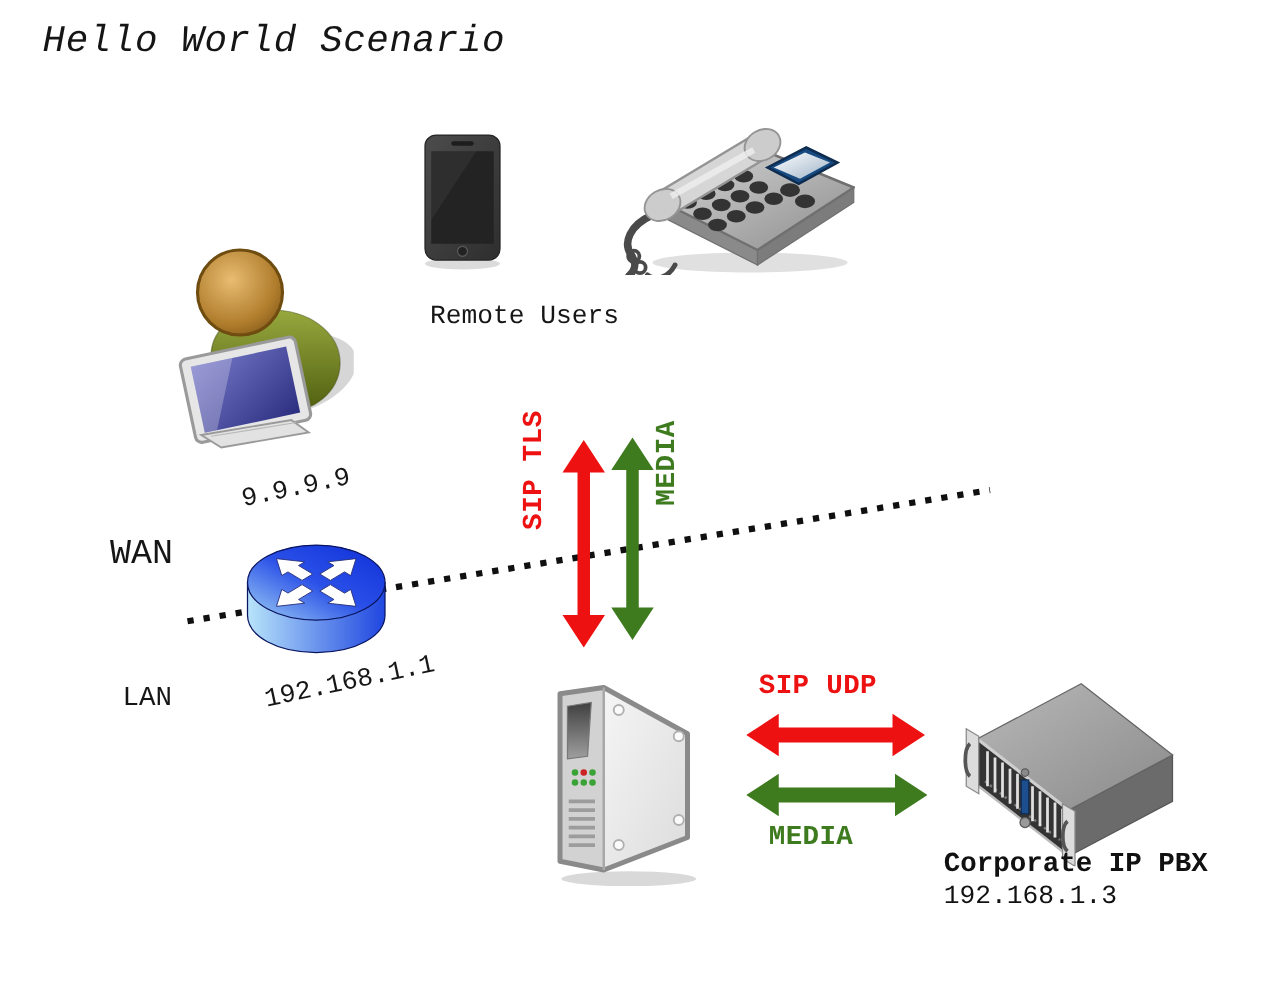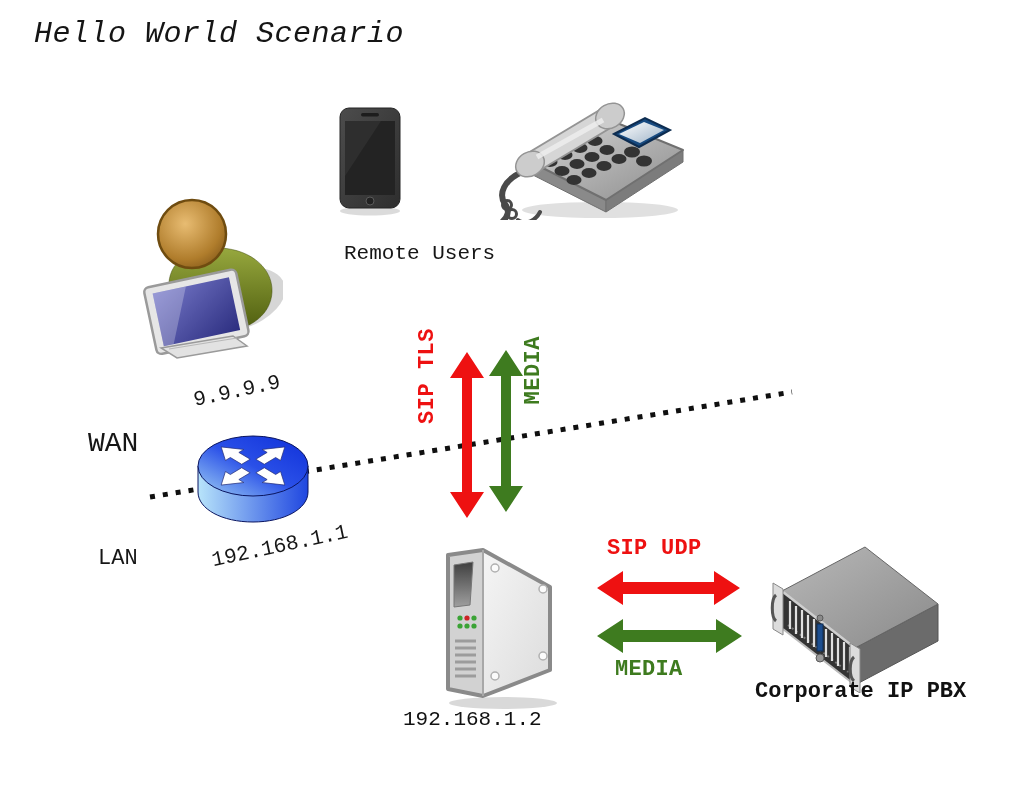--- a/index.html
+++ b/index.html
@@ -202,21 +202,20 @@
     </g>
     <g fill="#fbfbfb" stroke="#b0b0b0" stroke-width="1.5">
       <circle cx="52" cy="23" r="4"></circle>
         <circle cx="100" cy="44" r="4"></circle>
       <circle cx="52" cy="131" r="4"></circle>
         <circle cx="100" cy="111" r="4"></circle>
     </g>
   </svg>
 
   <div class="caption" style="left:403px;top:707px;width:200px;">
-    <div class="ip">192.168.1.2</div>
   </div>
 
   <div class="h-label red-t" style="left:607px;top:536px;">SIP UDP</div>
   <svg class="arrow" style="left:597px;top:570px;" width="143" height="36" viewBox="0 0 143 36">
     <polygon points="0,18 26,1 26,12 117,12 117,1 143,18 117,35 117,24 26,24 26,35" fill="#ee1111"></polygon>
   </svg>
 
   <svg class="arrow" style="left:597px;top:618px;" width="145" height="36" viewBox="0 0 145 36">
     <polygon points="0,18 26,1 26,12 119,12 119,1 145,18 119,35 119,24 26,24 26,35" fill="#3e7b1f"></polygon>
   </svg>
@@ -251,15 +250,16 @@
     <circle cx="60" cy="73" r="3" fill="#8a8a8a" stroke="#5a5a5a"></circle>
     <circle cx="60" cy="113" r="4" fill="#9a9a9a" stroke="#5a5a5a"></circle>
     <polygon points="13,38 23,44 23,90 13,84" fill="#dcdcdc" stroke="#888888"></polygon>
     <polygon points="90,98 100,104 100,148 90,142" fill="#dcdcdc" stroke="#888888"></polygon>
     <path d="M 16,50 C 11,54 11,72 16,76" stroke="#555555" stroke-width="3" fill="none"></path>
     <path d="M 94,112 C 89,116 89,132 94,136" stroke="#555555" stroke-width="3" fill="none"></path>
   </svg>
 
   <div class="caption" style="left:755px;top:679px;width:212px;">
     <div class="name">Corporate IP PBX</div>
+    <div class="ip">192.168.1.3</div>
   </div>
 
 </div>
 
 </body></html>

